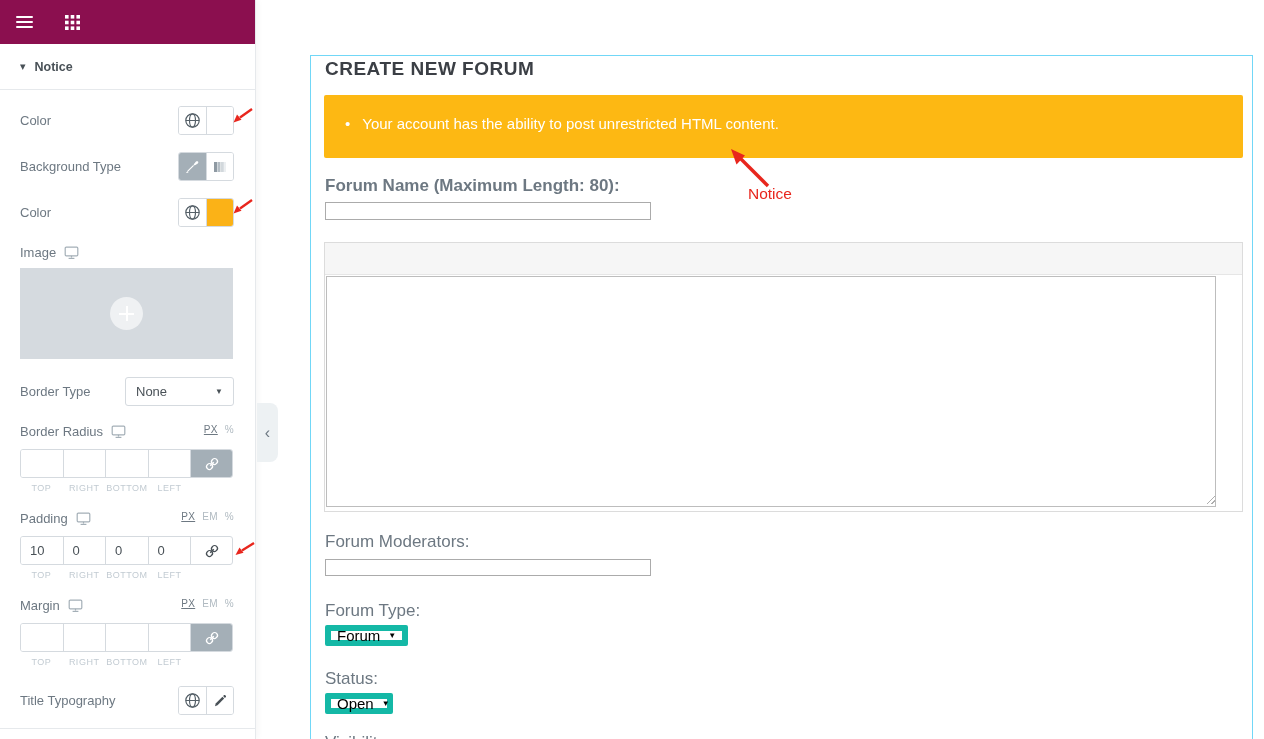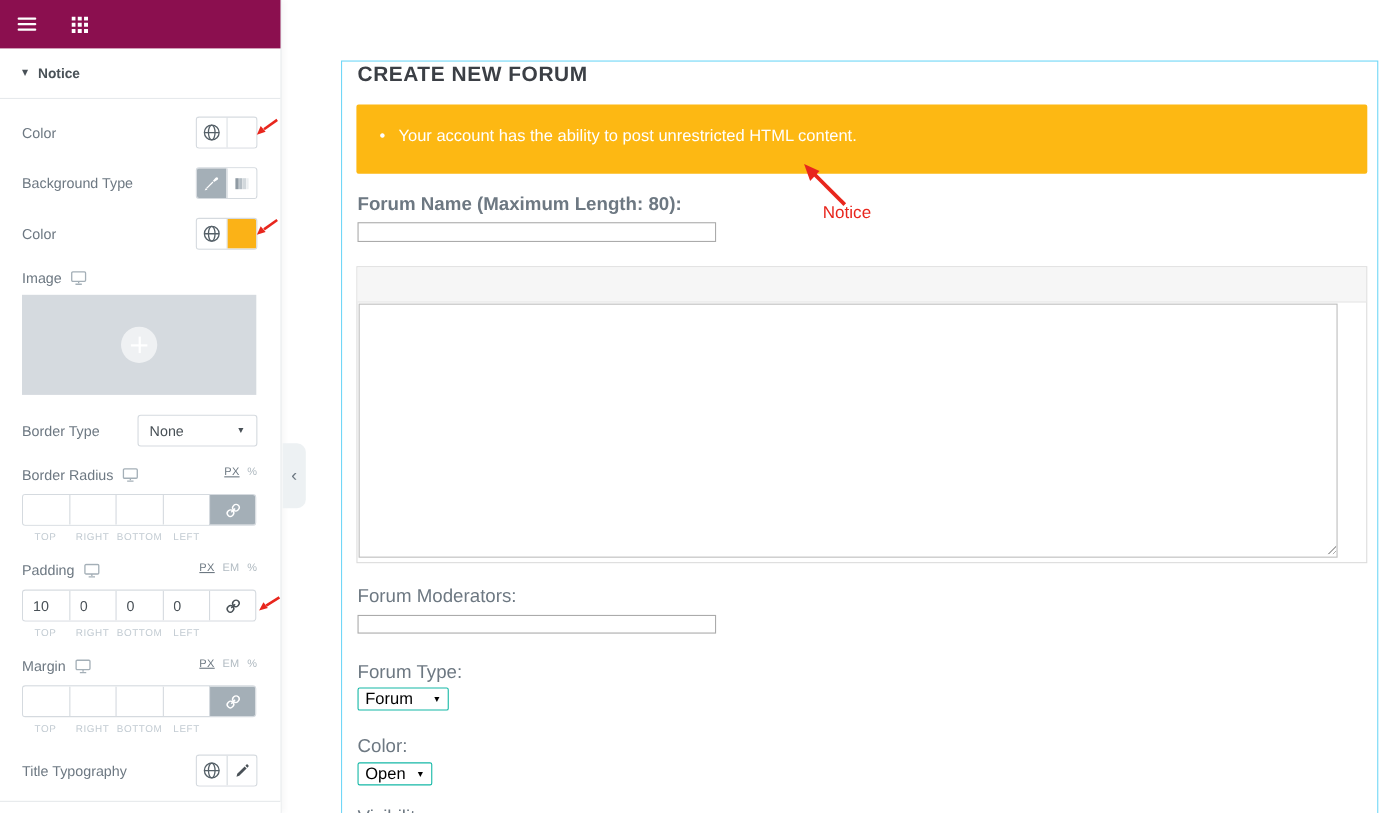--- a/index.html
+++ b/index.html
@@ -99,21 +99,21 @@
   .editor-toolbar { height:32px; background:#f6f6f6; border-bottom:1px solid #e6e6e6; }
   .ta-wrap { position:relative; margin:1px 0 0 1px; width:891px; }
   .ta-wrap textarea { display:block; width:890px; height:231px; border:1px solid #bdbdbd; resize:none;
                       outline:none; background:#fff; font-family:inherit; }
   .resize-handle { position:absolute; right:2px; bottom:3px; width:11px; height:11px; pointer-events:none;
                    background:repeating-linear-gradient(-45deg, transparent 0 2px, #9a9a9a 2px 3px);
                    clip-path:polygon(100% 0, 100% 100%, 0 100%); opacity:.8; }
   .lbl-moderators { left:14px; top:476px; }
   .inp-moderators { left:14px; top:503px; width:326px; height:17px; }
   .lbl-forumtype { left:14px; top:545px; }
-  .pv-select { height:21px; border:1px solid #14b8a6; border-radius:2px; background:#fff; display:flex;
+  .pv-select { height:21px; border:6px solid #14b8a6; border-radius:2px; background:#fff; display:flex;
                align-items:center; justify-content:space-between; padding:0 6px; font-size:15px;
                color:#000; cursor:pointer; }
   .pv-select .sel-caret { font-size:8px; color:#000; margin-left:8px; }
   .sel-forumtype { left:14px; top:569px; width:83px; }
   .lbl-status { left:14px; top:613px; }
   .sel-status { left:14px; top:637px; width:68px; }
   .partial-label { left:14px; top:674px; height:10px; overflow:hidden; }
   .partial-label span { display:block; margin-top:3px; font-size:17px; color:#6d7882; }
 </style>
 </head>
@@ -408,21 +408,21 @@
 
     <div class="pv pv-label lbl-moderators">Forum Moderators:</div>
     <input class="pv pv-input inp-moderators" value="" style="">
 
     <div class="pv pv-label lbl-forumtype">Forum Type:</div>
     <div class="pv pv-select sel-forumtype">
       <span>Forum</span>
       <span class="sel-caret">▼</span>
     </div>
 
-    <div class="pv pv-label lbl-status">Color:</div>
+    <div class="pv pv-label lbl-status">Status:</div>
     <div class="pv pv-select sel-status">
       <span>Open</span>
       <span class="sel-caret">▼</span>
     </div>
 
     <div class="pv partial-label">
       <span>Visibility:</span>
     </div>
 
   </div>

